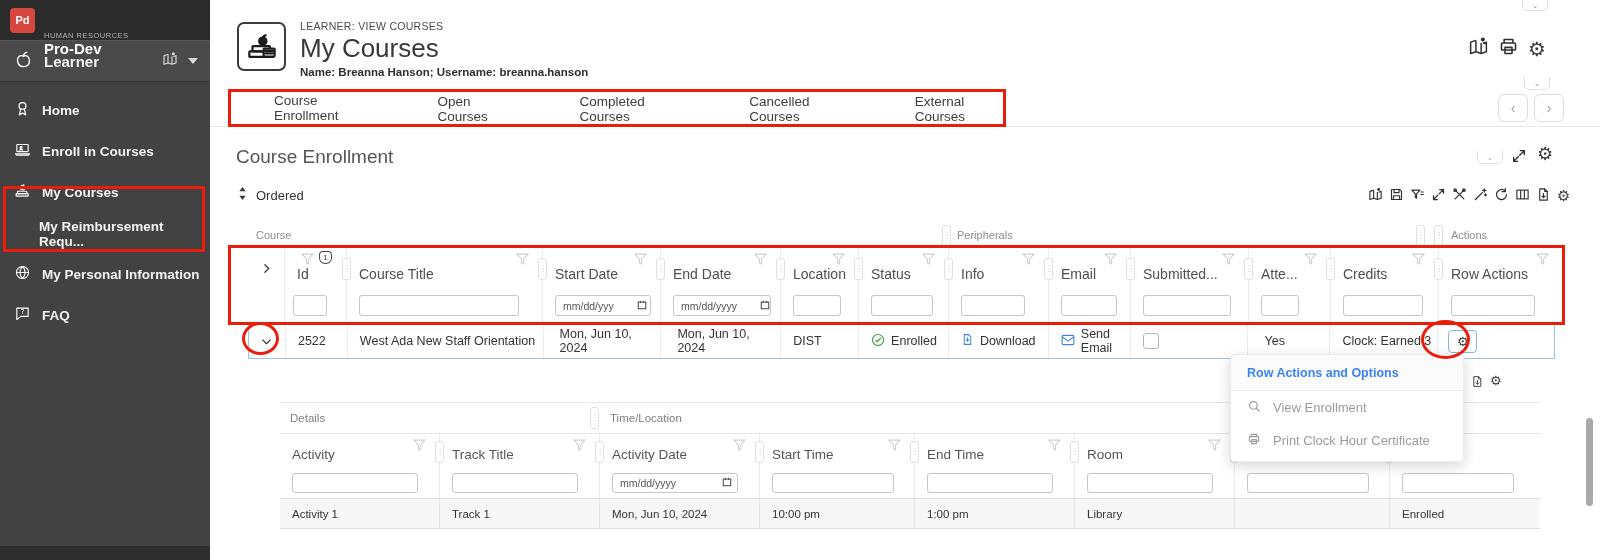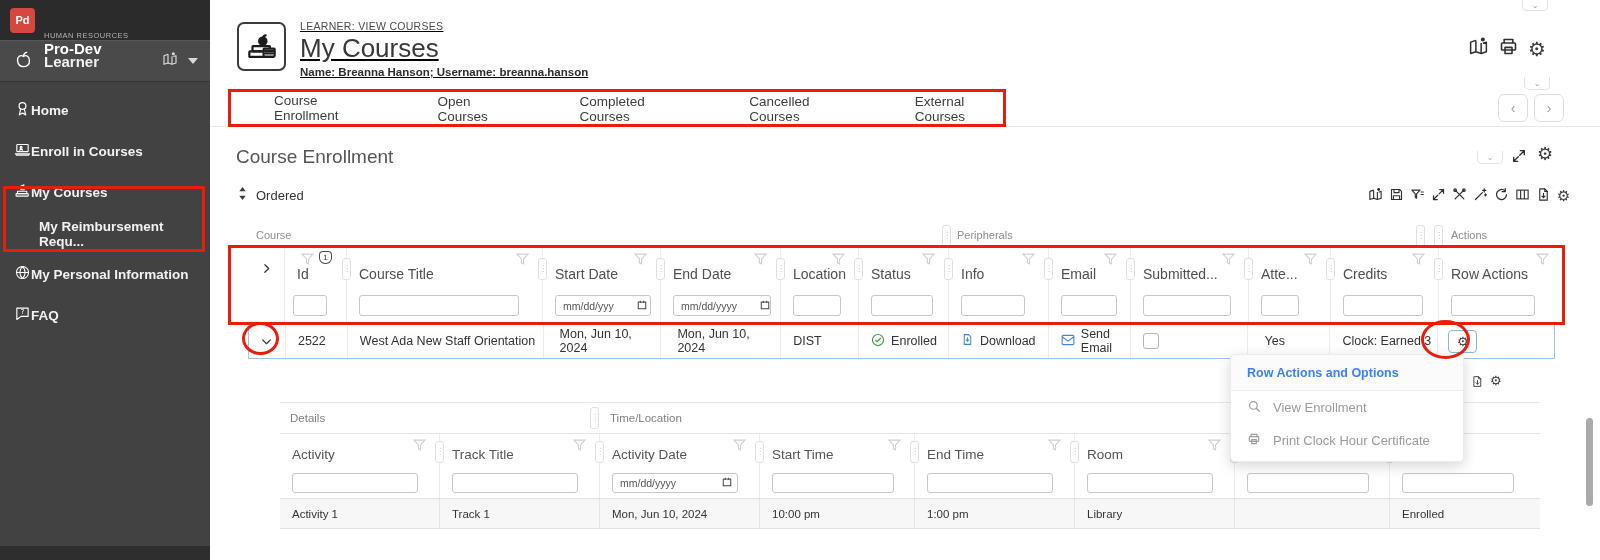--- a/index.html
+++ b/index.html
@@ -10,36 +10,36 @@
   .sidebar { position:absolute; left:0; top:0; width:210px; height:560px; background:#424242; color:#f1f1f1; }
   .brand { height:40px; background:#2b2b2b; display:flex; align-items:center; padding-left:10px; }
   .brand-logo { width:25px; height:25px; background:#d5473f; border-radius:4px; color:#fff; font-size:11px; font-weight:bold; display:flex; align-items:center; justify-content:center; }
   .brand-text { margin-left:9px; line-height:1; }
   .brand-org { font-size:7.5px; color:#b9b2b2; letter-spacing:.5px; margin-bottom:2px;margin-top:48px; }
   .brand-app { font-size:15px; font-weight:bold; color:#fff; }
   .role-row { height:42px; background:#4a4a4a; border-top:1px solid #565656; border-bottom:1px solid #363636; display:flex; align-items:center; padding:0 12px 0 14px; }
   .role-label { font-size:15px; font-weight:600; margin-left:11px; flex:1; }
   .menu { position:absolute; top:90px; left:0; right:0; }
   .m-item { height:41px; display:flex; align-items:center; padding-left:14px; cursor:pointer; }
-  .m-item .lbl { font-size:13.5px; font-weight:600; color:#f2f2f2; }
+  .m-item .lbl { font-size:13.5px; font-weight:600; margin-left:11px; color:#f2f2f2; }
   .m-item.indent { padding-left:39px; }
   .side-foot { position:absolute; bottom:0; left:0; width:100%; height:14px; background:#2e2e2e; }
   .caret { width:0; height:0; border-left:5px solid transparent; border-right:5px solid transparent; border-top:6px solid #d9d9d9; }
   .mcaret { margin-left:auto; margin-right:16px; }
 
   
   .main { position:absolute; left:210px; top:0; width:1390px; height:560px; background:#fff; }
   .ic { display:inline-block; vertical-align:middle; }
   .gear-ch { font-family:"DejaVu Sans", sans-serif; color:#3c3c3c; line-height:1; }
   .dots { font-family:"DejaVu Sans", sans-serif; }
 
   .top-tab { position:absolute; left:1312px; top:0; width:26px; height:11px; border:1px solid #e0e0e0; border-top:none; border-radius:0 0 5px 5px; display:flex; align-items:center; justify-content:center; color:#9a9a9a; font-size:8px; background:#fff; }
 
   .hdr-iconbox { position:absolute; left:27px; top:22px; width:49px; height:49px; border:2px solid #3c3c3c; border-radius:7px; display:flex; align-items:center; justify-content:center; }
-  .hdr-text { position:absolute; left:90px; top:20px;text-decoration:underline; }
+  .hdr-text { position:absolute; left:90px; top:20px; }
   .hdr-eyebrow { font-size:10.5px; color:#4a4a4a; letter-spacing:.3px; }
   .hdr-title { font-size:26px; font-weight:400; color:#383838; margin:1px 0 2px; }
   .hdr-sub { font-size:11.5px; font-weight:bold; color:#2e2e2e; }
   .hdr-icons { position:absolute; left:1258px; top:36px; display:flex; gap:9px; align-items:center; color:#2f2f2f; }
 
   .tabs-wrap { position:absolute; left:18px; top:90px; width:778px; height:37px; display:flex; align-items:stretch; padding-left:44px; gap:63px; }
   .tab { font-size:13.5px; color:#3d3d3d; display:flex; align-items:center; cursor:pointer; padding:0 2px; }
   .tab.active { border-bottom:2px solid #2f2f2f; font-weight:400; }
   .tabs-line { position:absolute; left:0; top:126px; width:1390px; height:1px; background:#e8e8e8; }
   .nav-tab-collapse { position:absolute; left:1314px; top:77px; width:26px; height:13px; border:1px solid #e2e2e2; border-top:none; border-radius:0 0 5px 5px; display:flex; align-items:center; justify-content:center; color:#9a9a9a; font-size:8px; background:#fff; }

